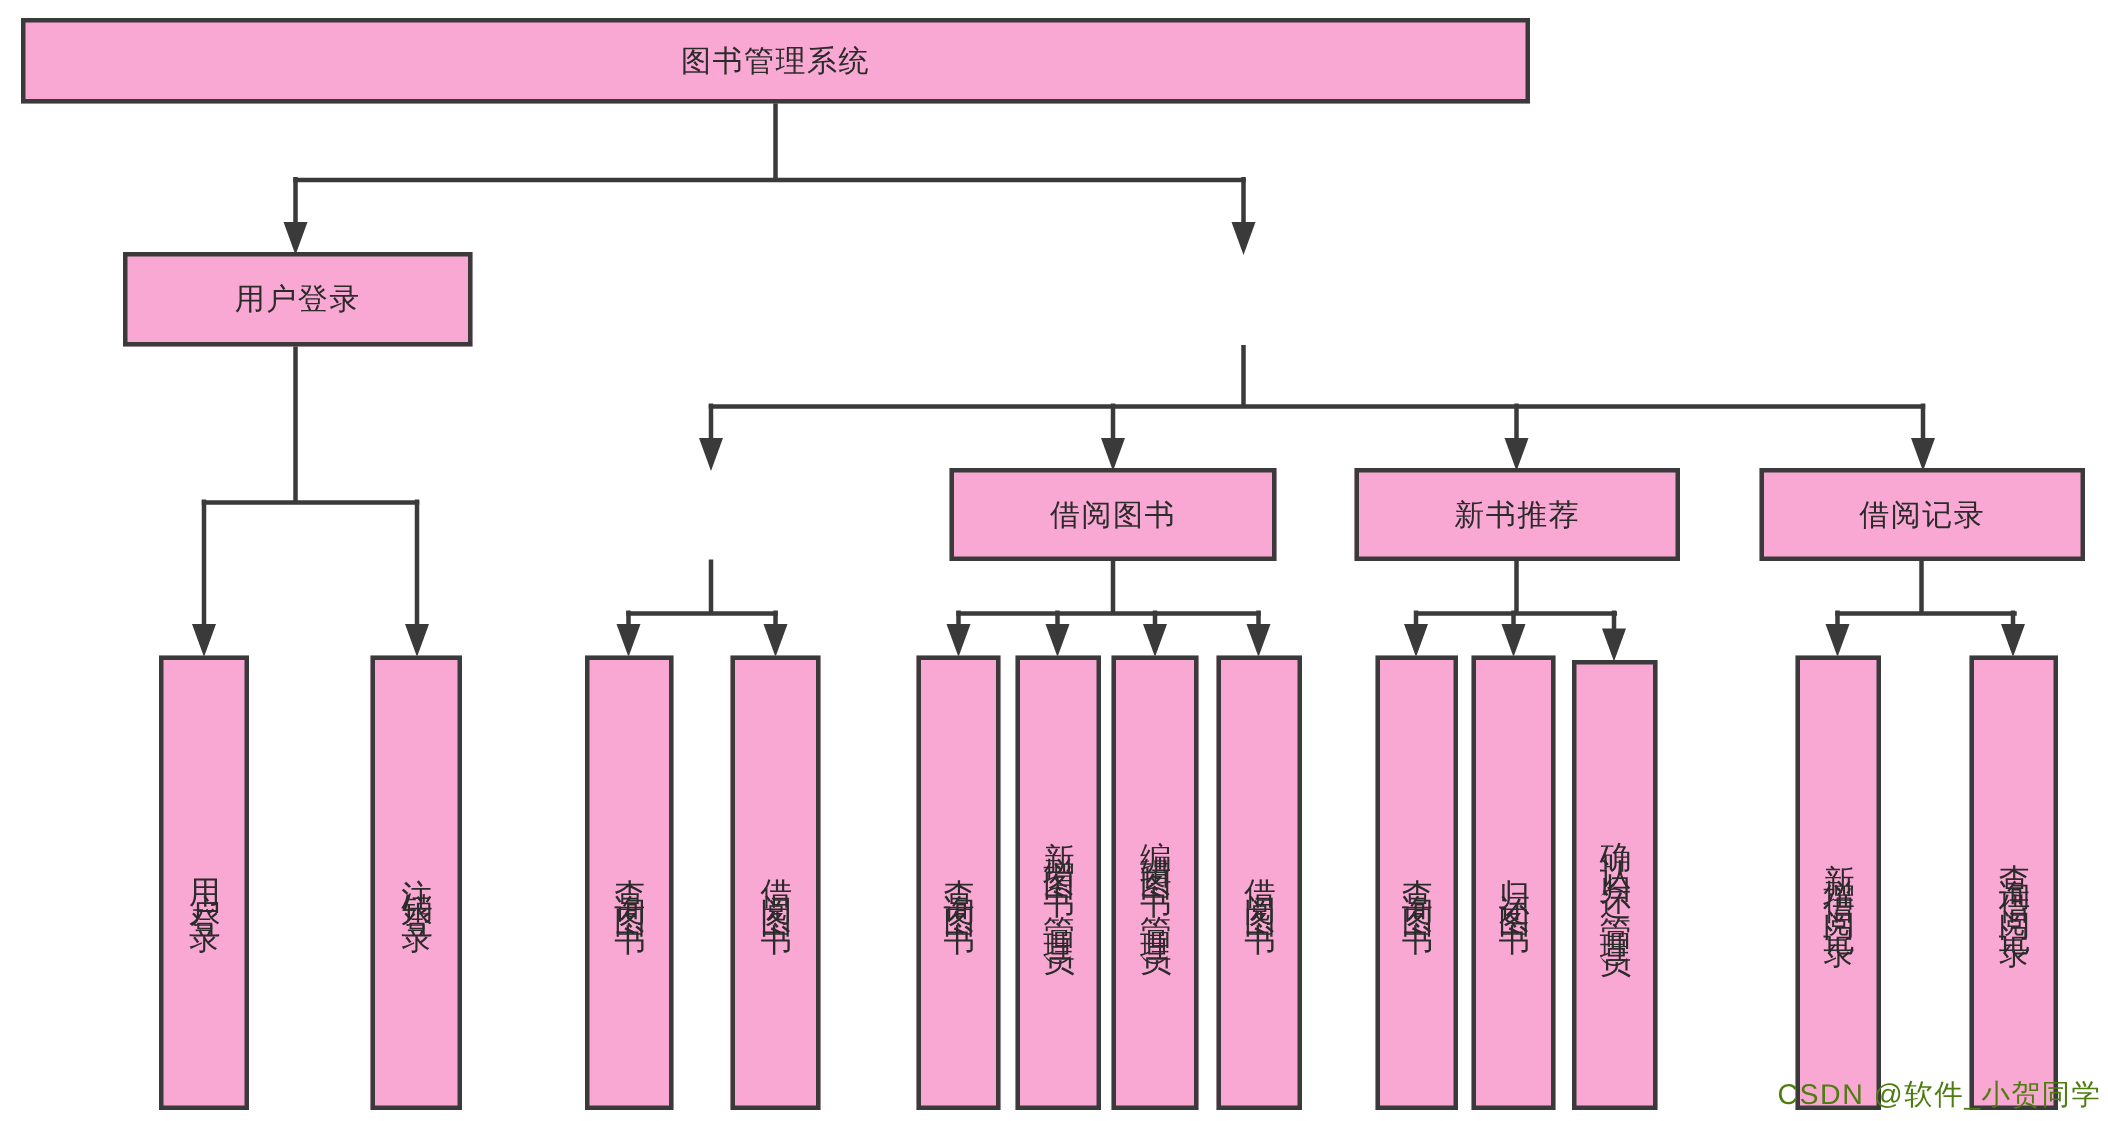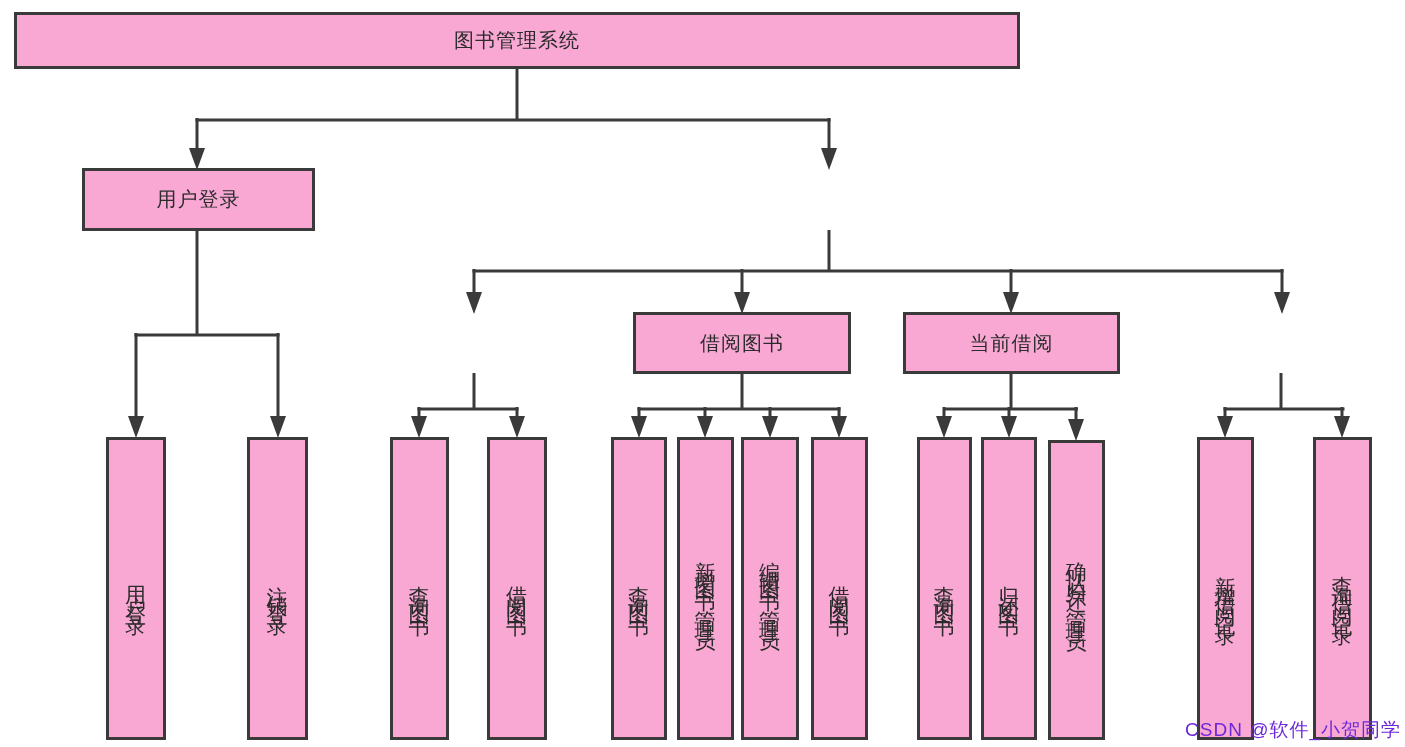--- a/index.html
+++ b/index.html
@@ -39,21 +39,21 @@
   .n-leaf-query-book-2{left:611px;width:56px;}
   .n-leaf-add-book{left:677px;width:57px;}
   .n-leaf-edit-book{left:741px;width:58px;}
   .n-leaf-borrow-book-2{left:811px;width:57px;}
   .n-leaf-query-book-3{left:917px;width:55px;}
   .n-leaf-return-book{left:981px;width:56px;}
   .n-leaf-confirm-return{left:1048px;width:57px;top:440px;height:300px;}
   .n-leaf-add-record{left:1197px;width:57px;}
   .n-leaf-query-record{left:1313px;width:59px;}
   #watermark{
-    position:absolute;right:4px;bottom:4px;font-size:19px;color:#6d28d9;
+    position:absolute;right:4px;bottom:4px;font-size:19px;color:#4d7c0f;
     letter-spacing:1px;white-space:nowrap;
   }
 </style>
 </head>
 <body>
 
 <div id="stage">
 
   <svg id="connectors" viewBox="0 0 1405 747" xmlns="http://www.w3.org/2000/svg">
 
@@ -136,21 +136,24 @@
   </div>
 
   <div class="node n-user-login">
     <span class="h-label">用户登录</span>
   </div>
 
   <div class="node n-book-borrow">
     <span class="h-label">借阅图书</span>
   </div>
   <div class="node n-current-borrow">
-    <span class="h-label">当前借阅</span>
+    <span class="h-label">新书推荐</span>
+  </div>
+  <div class="node n-borrow-record">
+    <span class="h-label">借阅记录</span>
   </div>
 
   <div class="node leaf n-leaf-user-login">
     <span class="v-label">用户登录</span>
   </div>
   <div class="node leaf n-leaf-logout">
     <span class="v-label">注销登录</span>
   </div>
 
   <div class="node leaf n-leaf-query-book-1">

